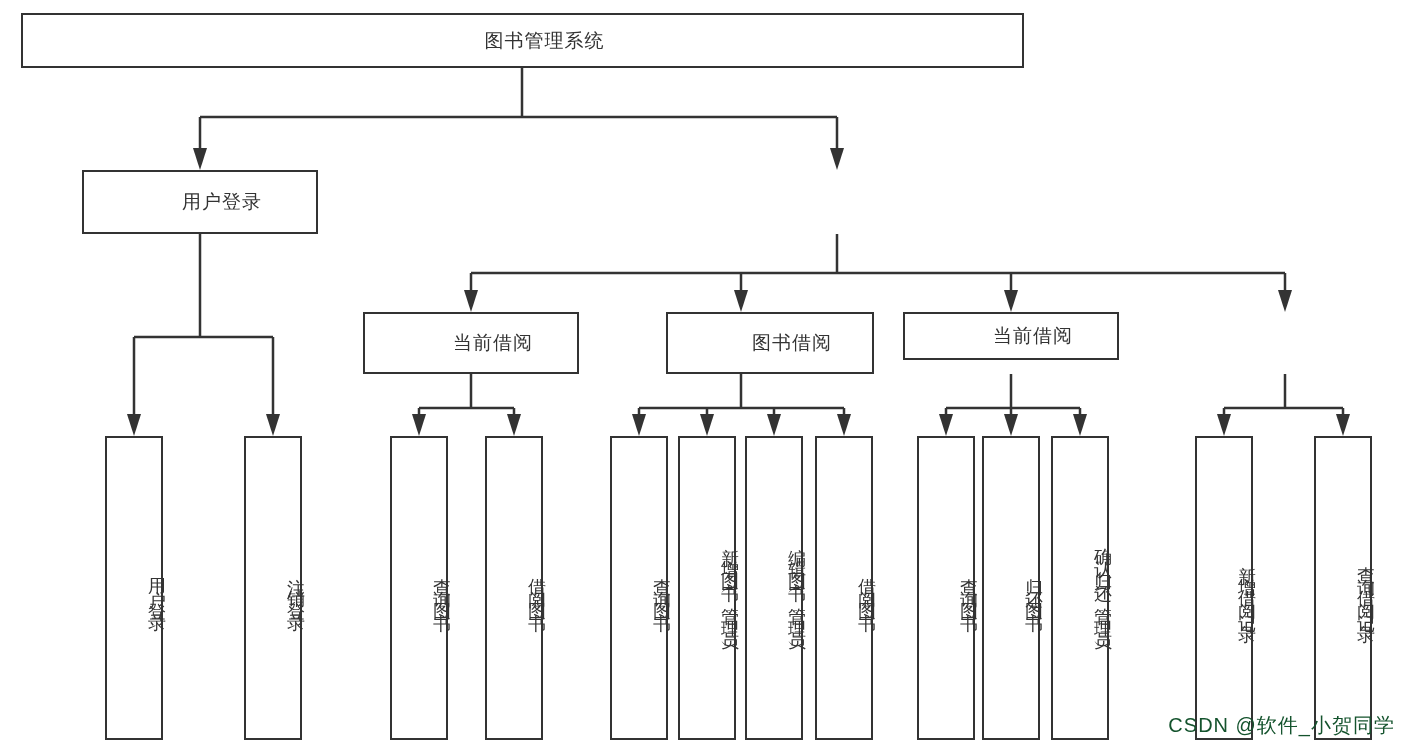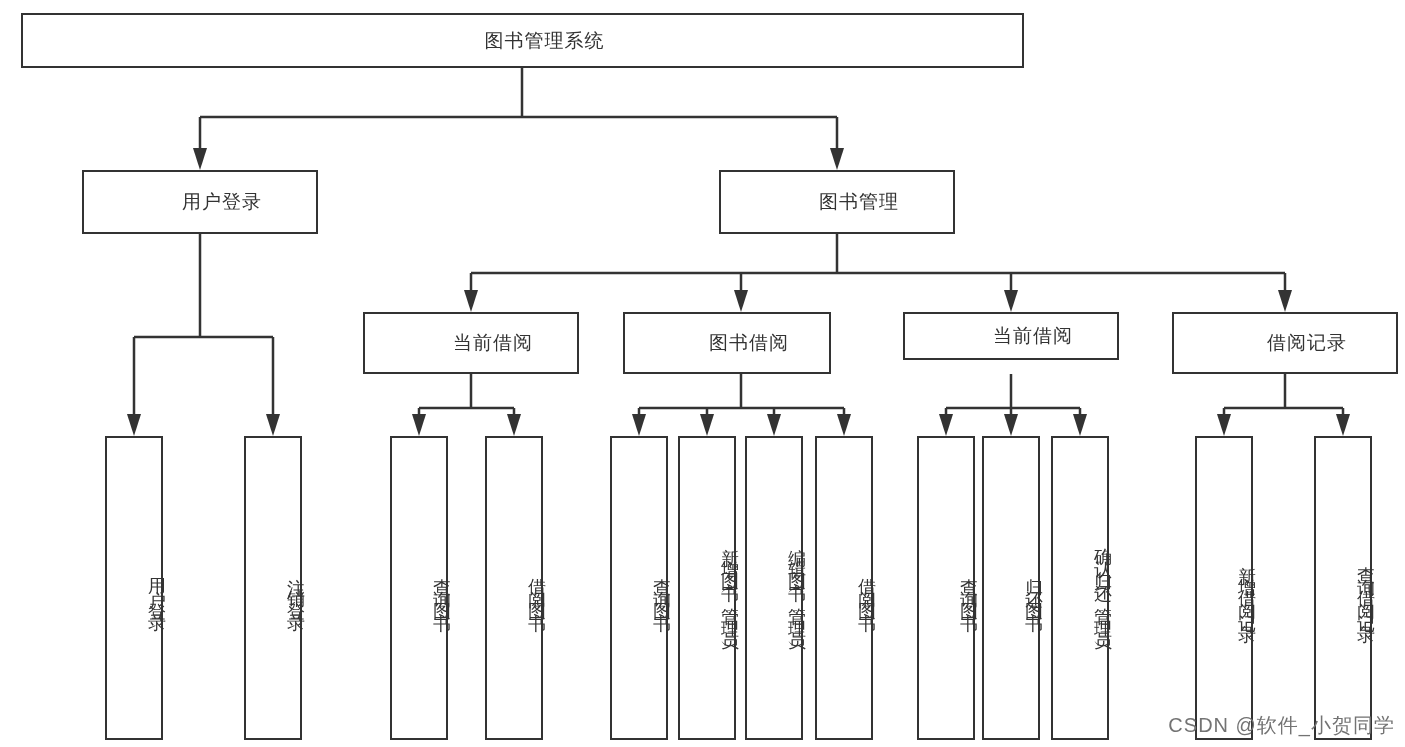--- a/index.html
+++ b/index.html
@@ -12,21 +12,21 @@
     position:absolute;z-index:2;background:#ffffff;border:2.5px solid #333333;
     box-sizing:border-box;display:flex;align-items:center;justify-content:center;padding-left:44px;
   }
   .hlabel{font-size:19px;letter-spacing:1px;white-space:nowrap;}
   .leaf .vlabel{
     writing-mode:vertical-rl;text-orientation:mixed;
     font-size:18px;line-height:1.1;letter-spacing:12px;white-space:nowrap;
   }
   .watermark{
     position:absolute;right:10px;bottom:8px;z-index:3;
-    font-size:20px;color:#737373;letter-spacing:1px;white-space:nowrap;
+    font-size:20px;color:#14532d;letter-spacing:1px;white-space:nowrap;
   }
 </style>
 </head>
 <body>
 
 <div class="canvas">
 
   <svg id="wires" class="wires" width="1405" height="747" viewBox="0 0 1405 747">
       <path d="M522 68V117M200 117H837M200 117V152M837 117V152M200 234V337M134 337H273M134 337V418M273 337V418M837 234V273M471 273H1285M471 273V294M741 273V294M1011 273V294M1285 273V294M471 374V408M419 408H514M419 408V418M514 408V418M741 374V408M639 408H844M639 408V418M707 408V418M774 408V418M844 408V418M1011 374V408M946 408H1080M946 408V418M1011 408V418M1080 408V418M1285 374V408M1224 408H1343M1224 408V418M1343 408V418" fill="none" stroke="#333333" stroke-width="2.5"></path>
       <polygon points="193,148 207,148 200,170" fill="#333333"></polygon>
@@ -50,35 +50,29 @@
       <polygon points="1336,414 1350,414 1343,436" fill="#333333"></polygon>
     </svg>
 
   <div class="node" style="left:21px;top:13px;width:1003px;height:55px">
     <span class="hlabel">图书管理系统</span>
   </div>
 
   <div class="node" style="left:82px;top:170px;width:236px;height:64px">
     <span class="hlabel">用户登录</span>
   </div>
-  <div class="node" style="left:719px;top:170px;width:236px;height:64px">
-    <span class="hlabel">图书管理</span>
-  </div>
 
   <div class="node" style="left:363px;top:312px;width:216px;height:62px">
     <span class="hlabel">当前借阅</span>
   </div>
-  <div class="node" style="left:623px;top:312px;width:208px;height:62px">
+  <div class="node" style="left:666px;top:312px;width:208px;height:62px">
     <span class="hlabel">图书借阅</span>
   </div>
   <div class="node" style="left:903px;top:312px;width:216px;height:48px">
     <span class="hlabel">当前借阅</span>
-  </div>
-  <div class="node" style="left:1172px;top:312px;width:226px;height:62px">
-    <span class="hlabel">借阅记录</span>
   </div>
 
   <div class="node leaf" style="left:105px;top:436px;width:58px;height:304px">
     <span class="vlabel">用户登录</span>
   </div>
   <div class="node leaf" style="left:244px;top:436px;width:58px;height:304px">
     <span class="vlabel">注销登录</span>
   </div>
 
   <div class="node leaf" style="left:390px;top:436px;width:58px;height:304px">

